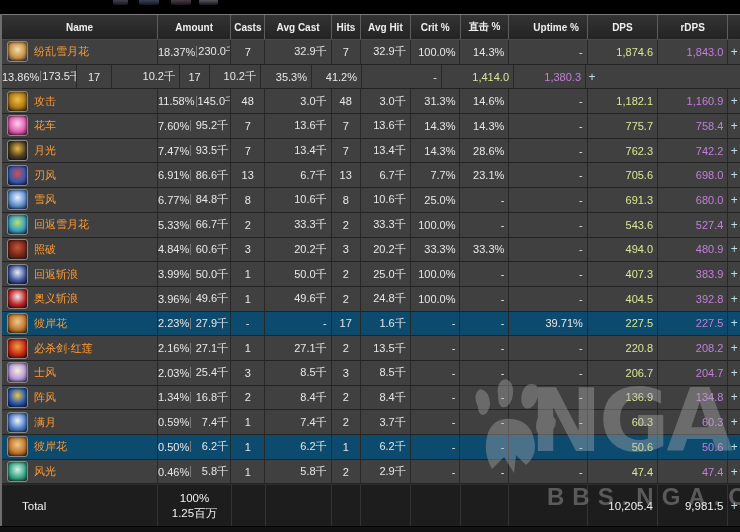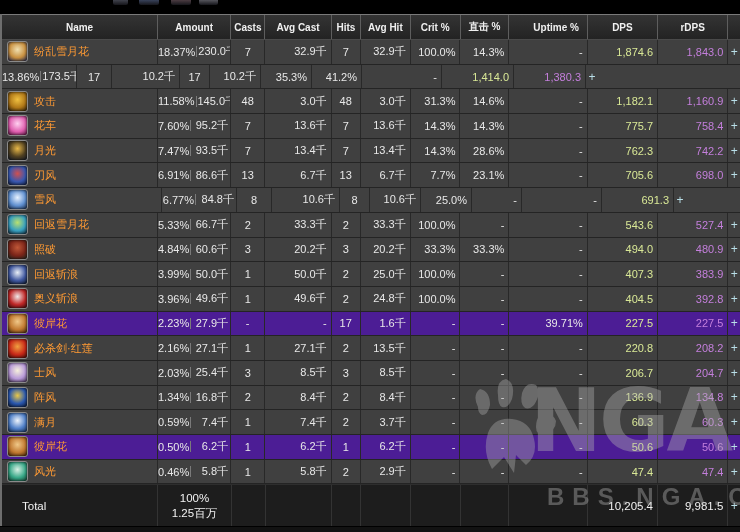--- a/index.html
+++ b/index.html
@@ -12,21 +12,21 @@
   .thead{display:flex;height:26px;box-sizing:border-box;
          background:linear-gradient(#343434,#232323);
          border-top:1px solid #7a7a7a;border-bottom:1px solid #4a4a4a;
          font-weight:bold;font-size:10px;color:#f0f0f0;}
   .thead .cell{display:flex;align-items:center;justify-content:center;
          box-sizing:border-box;border-right:1px solid #5e5e5e;}
   .thead .cell:last-child{border-right:none;}
 
   .row{display:flex;height:24.7px;box-sizing:border-box;font-size:11px;color:#e8e8e8;
        border-bottom:1px solid #242424;background:#404040;}
-  .row.hl{background:#4c1d95;}
+  .row.hl{background:#0c4a6e;}
   .cell{box-sizing:border-box;display:flex;align-items:center;overflow:hidden;}
   .row .cell{border-right:1px solid #282828;}
   .row .cell:last-child{border-right:none;}
 
   .c-name{width:160px;}  .c-amount{width:75px;}  .c-casts{width:35px;}
   .c-avgcast{width:68px;} .c-hits{width:30px;}   .c-avghit{width:51px;}
   .c-crit{width:51px;}    .c-direct{width:50px;} .c-uptime{width:64px;margin-left:16px;}
   .c-dps{width:72px;}     .c-rdps{width:72px;}   .c-plus{width:12px;}
 
   .num{justify-content:flex-end;padding-right:4px;}
@@ -230,20 +230,21 @@
       <span class="amt-val">84.8千</span>
     </div>
     <div class="cell c-casts ctr">8</div>
     <div class="cell c-avgcast num">10.6千</div>
     <div class="cell c-hits ctr">8</div>
     <div class="cell c-avghit num">10.6千</div>
     <div class="cell c-crit num">25.0%</div>
     <div class="cell c-direct num">-</div>
     <div class="cell c-uptime num">-</div>
     <div class="cell c-dps num dps-val">691.3</div>
+    <div class="cell c-rdps num rdps-val">680.0</div>
     <div class="cell c-plus plus">+</div>
   </div>
 
   <div class="row">
     <div class="cell c-name name-cell">
       <span class="icon" style="background: radial-gradient(circle at 50% 40%, rgb(184, 224, 112) 0%, rgb(56, 160, 192) 55%, rgb(16, 36, 52) 100%);"></span>
       <span class="skill-name">回返雪月花</span>
     </div>
     <div class="cell c-amount amt">
       <span class="amt-pct">5.33%</span>

